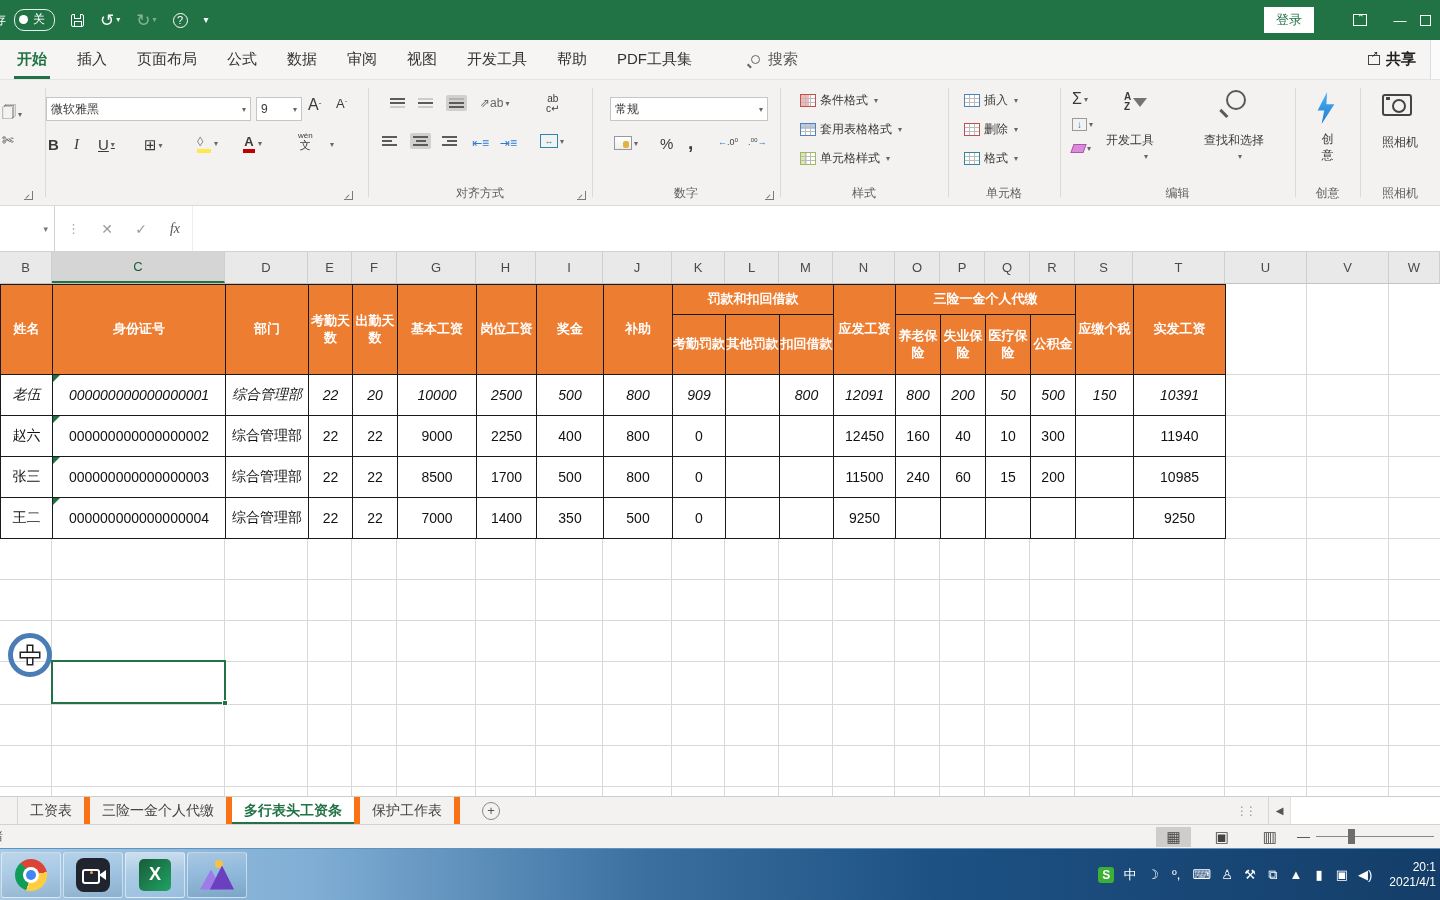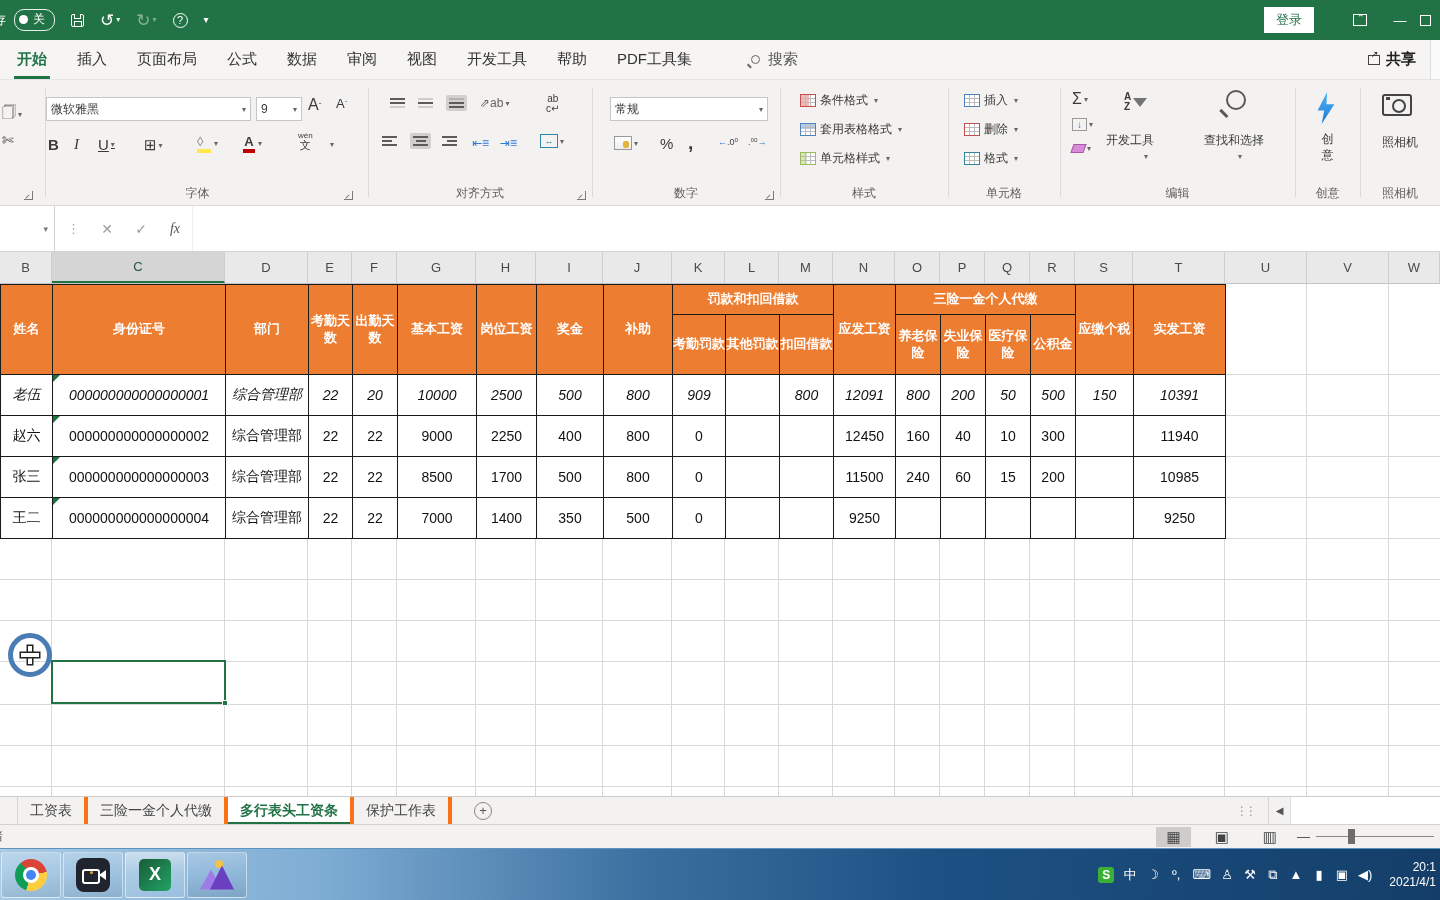--- a/index.html
+++ b/index.html
@@ -106,21 +106,21 @@
   .fillh{position:absolute;right:-4px;bottom:-4px;width:6px;height:6px;background:#217346;border:1px solid #fff;}
   .clickring{position:absolute;width:44px;height:44px;border:5px solid #4a7db5;border-radius:50%;z-index:9;}
   .cursorplus{position:absolute;z-index:10;width:18px;height:18px;}
   .cursorplus i{position:absolute;background:#fff;box-shadow:0 0 0 1.5px #222;}
   .cursorplus .v{left:7px;top:0;width:4px;height:18px;}
   .cursorplus .h{left:0;top:7px;width:18px;height:4px;}
 
   
   .sheetbar{position:absolute;left:0;top:796px;width:100%;height:28px;background:#f3f2f1;border-top:1px solid #cfcdcb;
             display:flex;align-items:stretch;font-size:14px;color:#444;}
-  .stab{display:flex;align-items:center;padding:0 12px;border-right:4px solid #f97316;white-space:nowrap;}
+  .stab{display:flex;align-items:center;padding:0 12px;border-right:6px solid #f97316;white-space:nowrap;}
   .stab.active{background:#fff;color:#217346;font-weight:bold;box-shadow:inset 0 -2px 0 #217346;}
   .newsheet{width:18px;height:18px;border:1px solid #8a8886;border-radius:50%;align-self:center;margin-left:22px;
             display:flex;align-items:center;justify-content:center;font-size:13px;color:#555;}
   .hsb{margin-left:auto;display:flex;align-items:center;}
   .hsb .grip{color:#9a9a9a;letter-spacing:-3px;font-size:12px;margin-right:14px;}
   .hsb .sbtn{width:22px;height:100%;background:#f3f2f1;border-left:1px solid #d8d6d4;display:flex;align-items:center;justify-content:center;color:#555;font-size:10px;}
   .hsb .track{width:150px;height:100%;background:#fff;border-left:1px solid #e0e0e0;}
 
   
   .statusbar{position:absolute;left:0;top:824px;width:100%;height:24px;background:#f3f2f1;border-top:1px solid #d4d2d0;
@@ -254,21 +254,20 @@
         </span>
           <span class="dn2">▾</span>
       </span>
       <span class="ibtn" style="left:262px;top:52px;flex-direction:column;line-height:1;">
         <span style="font-size:8px;">wén</span>
         <span style="font-size:11px;">文</span>
       </span>
       <span class="ibtn" style="left:292px;top:60px;">
           <span class="dn2">▾</span>
         </span>
-      <div class="glabel">字体</div>
       <span class="launcher" style="right:6px;"></span>
     </div>
     <div class="sep" style="left:368px;"></div>
 
     <div class="g" style="left:368px;width:224px;">
       <span class="ibtn" style="left:22px;top:18px;">
           <span class="rowlines" style="align-items:flex-start;">
             <i style="width:15px"></i>
             <i style="width:15px"></i>
             <i style="width:15px;opacity:.25"></i>

